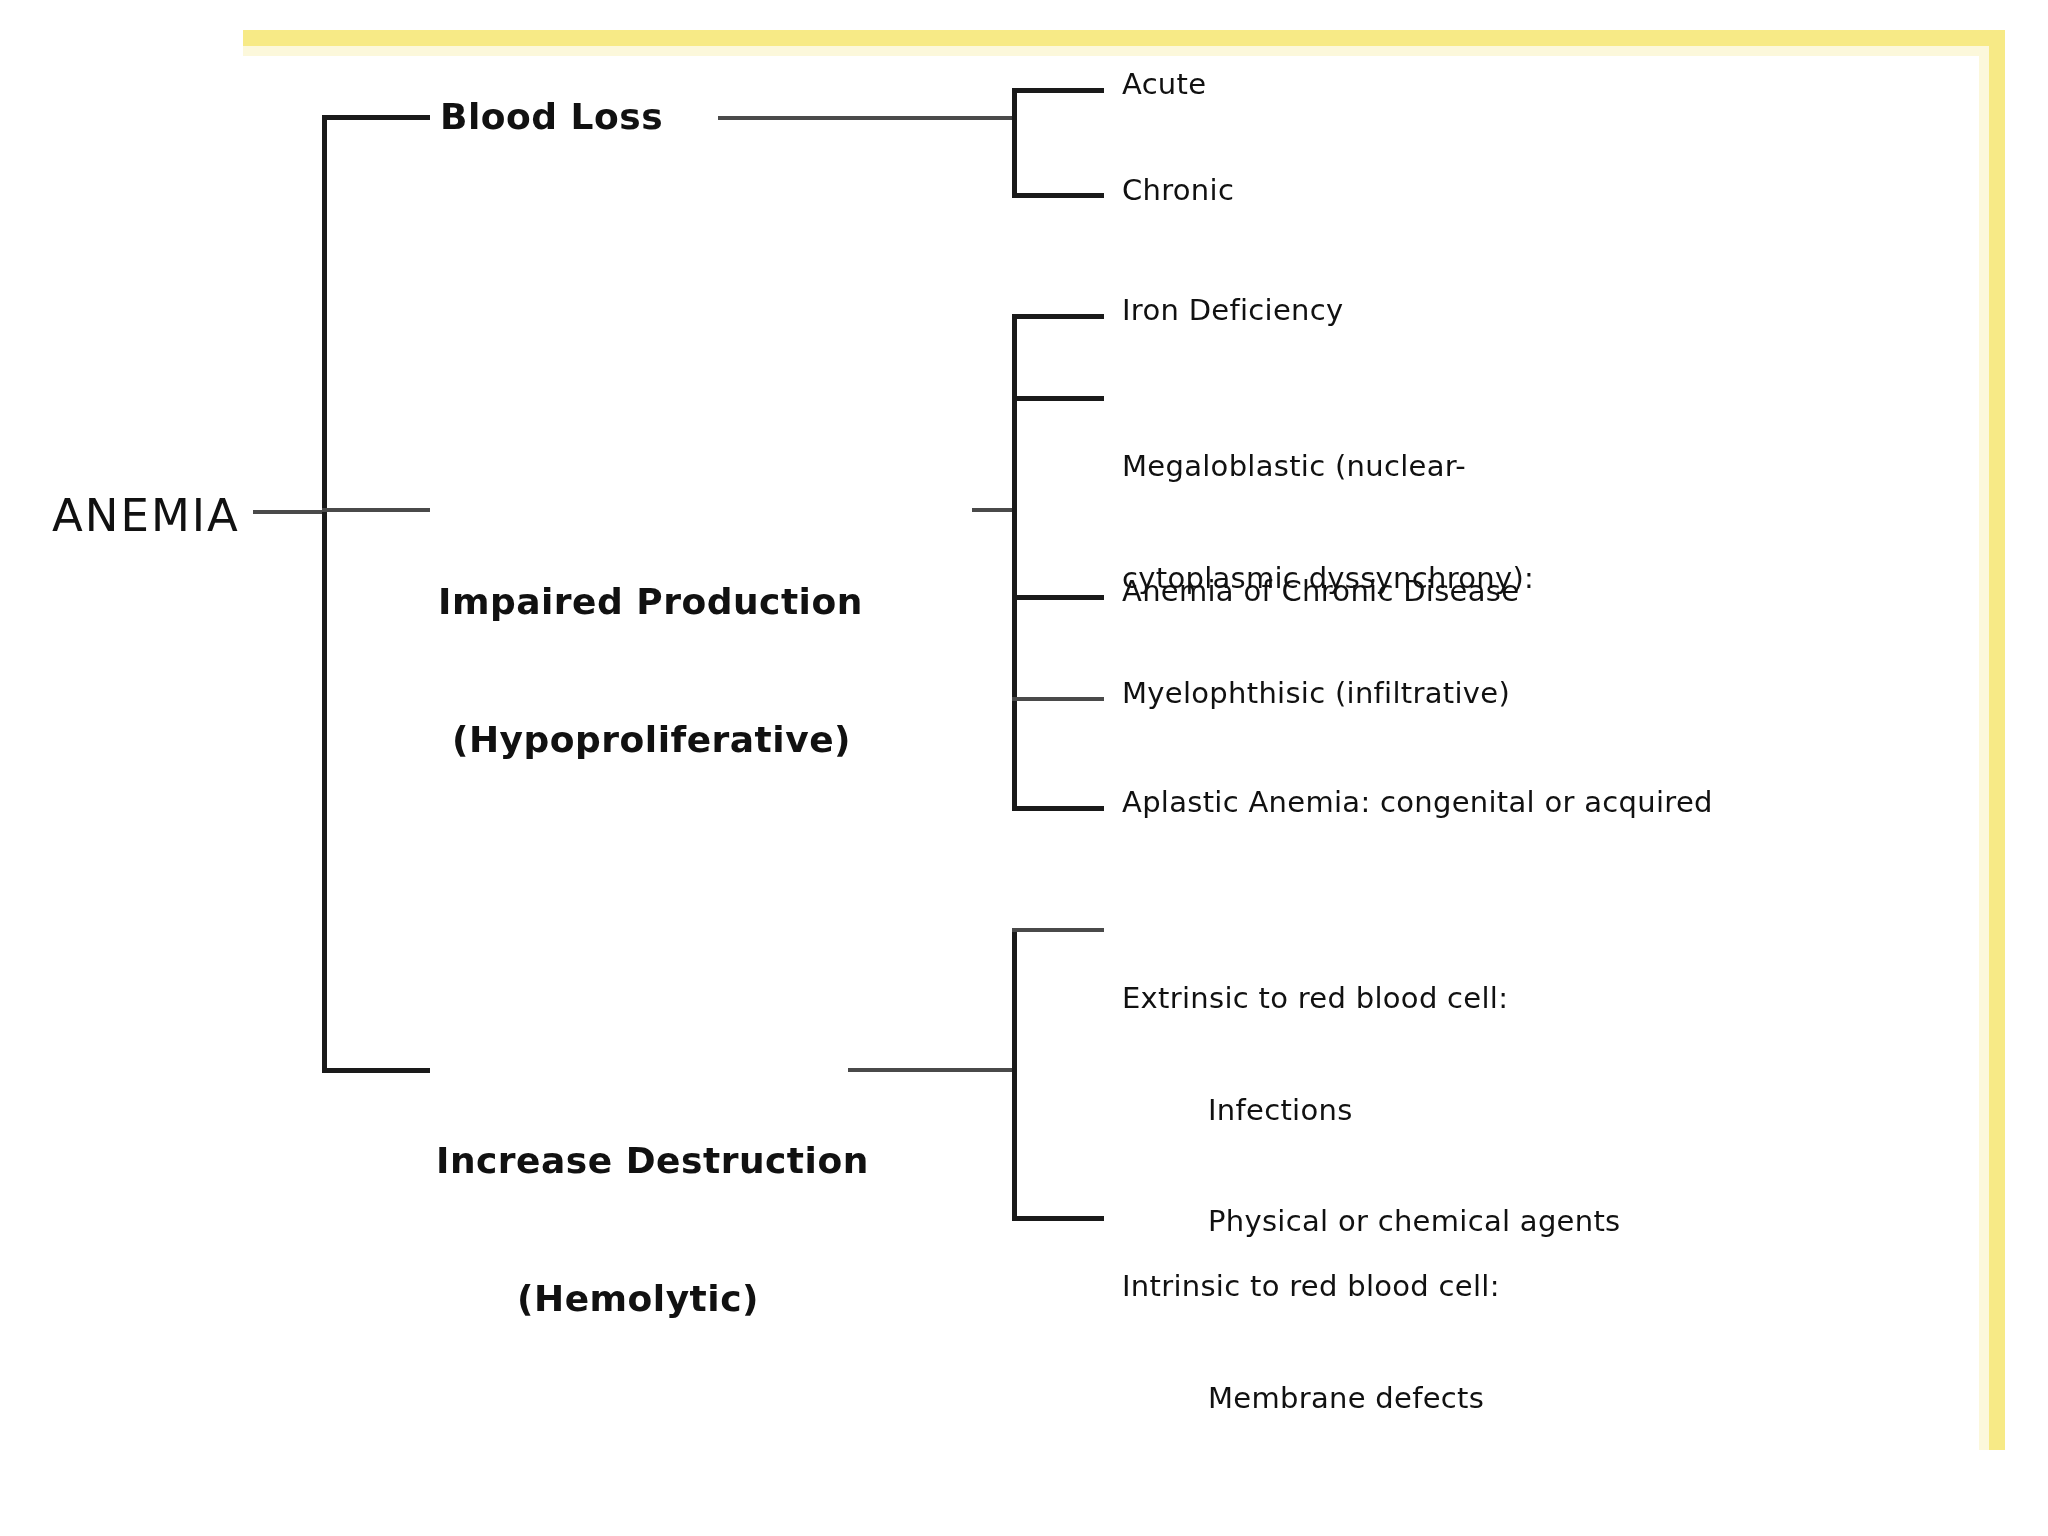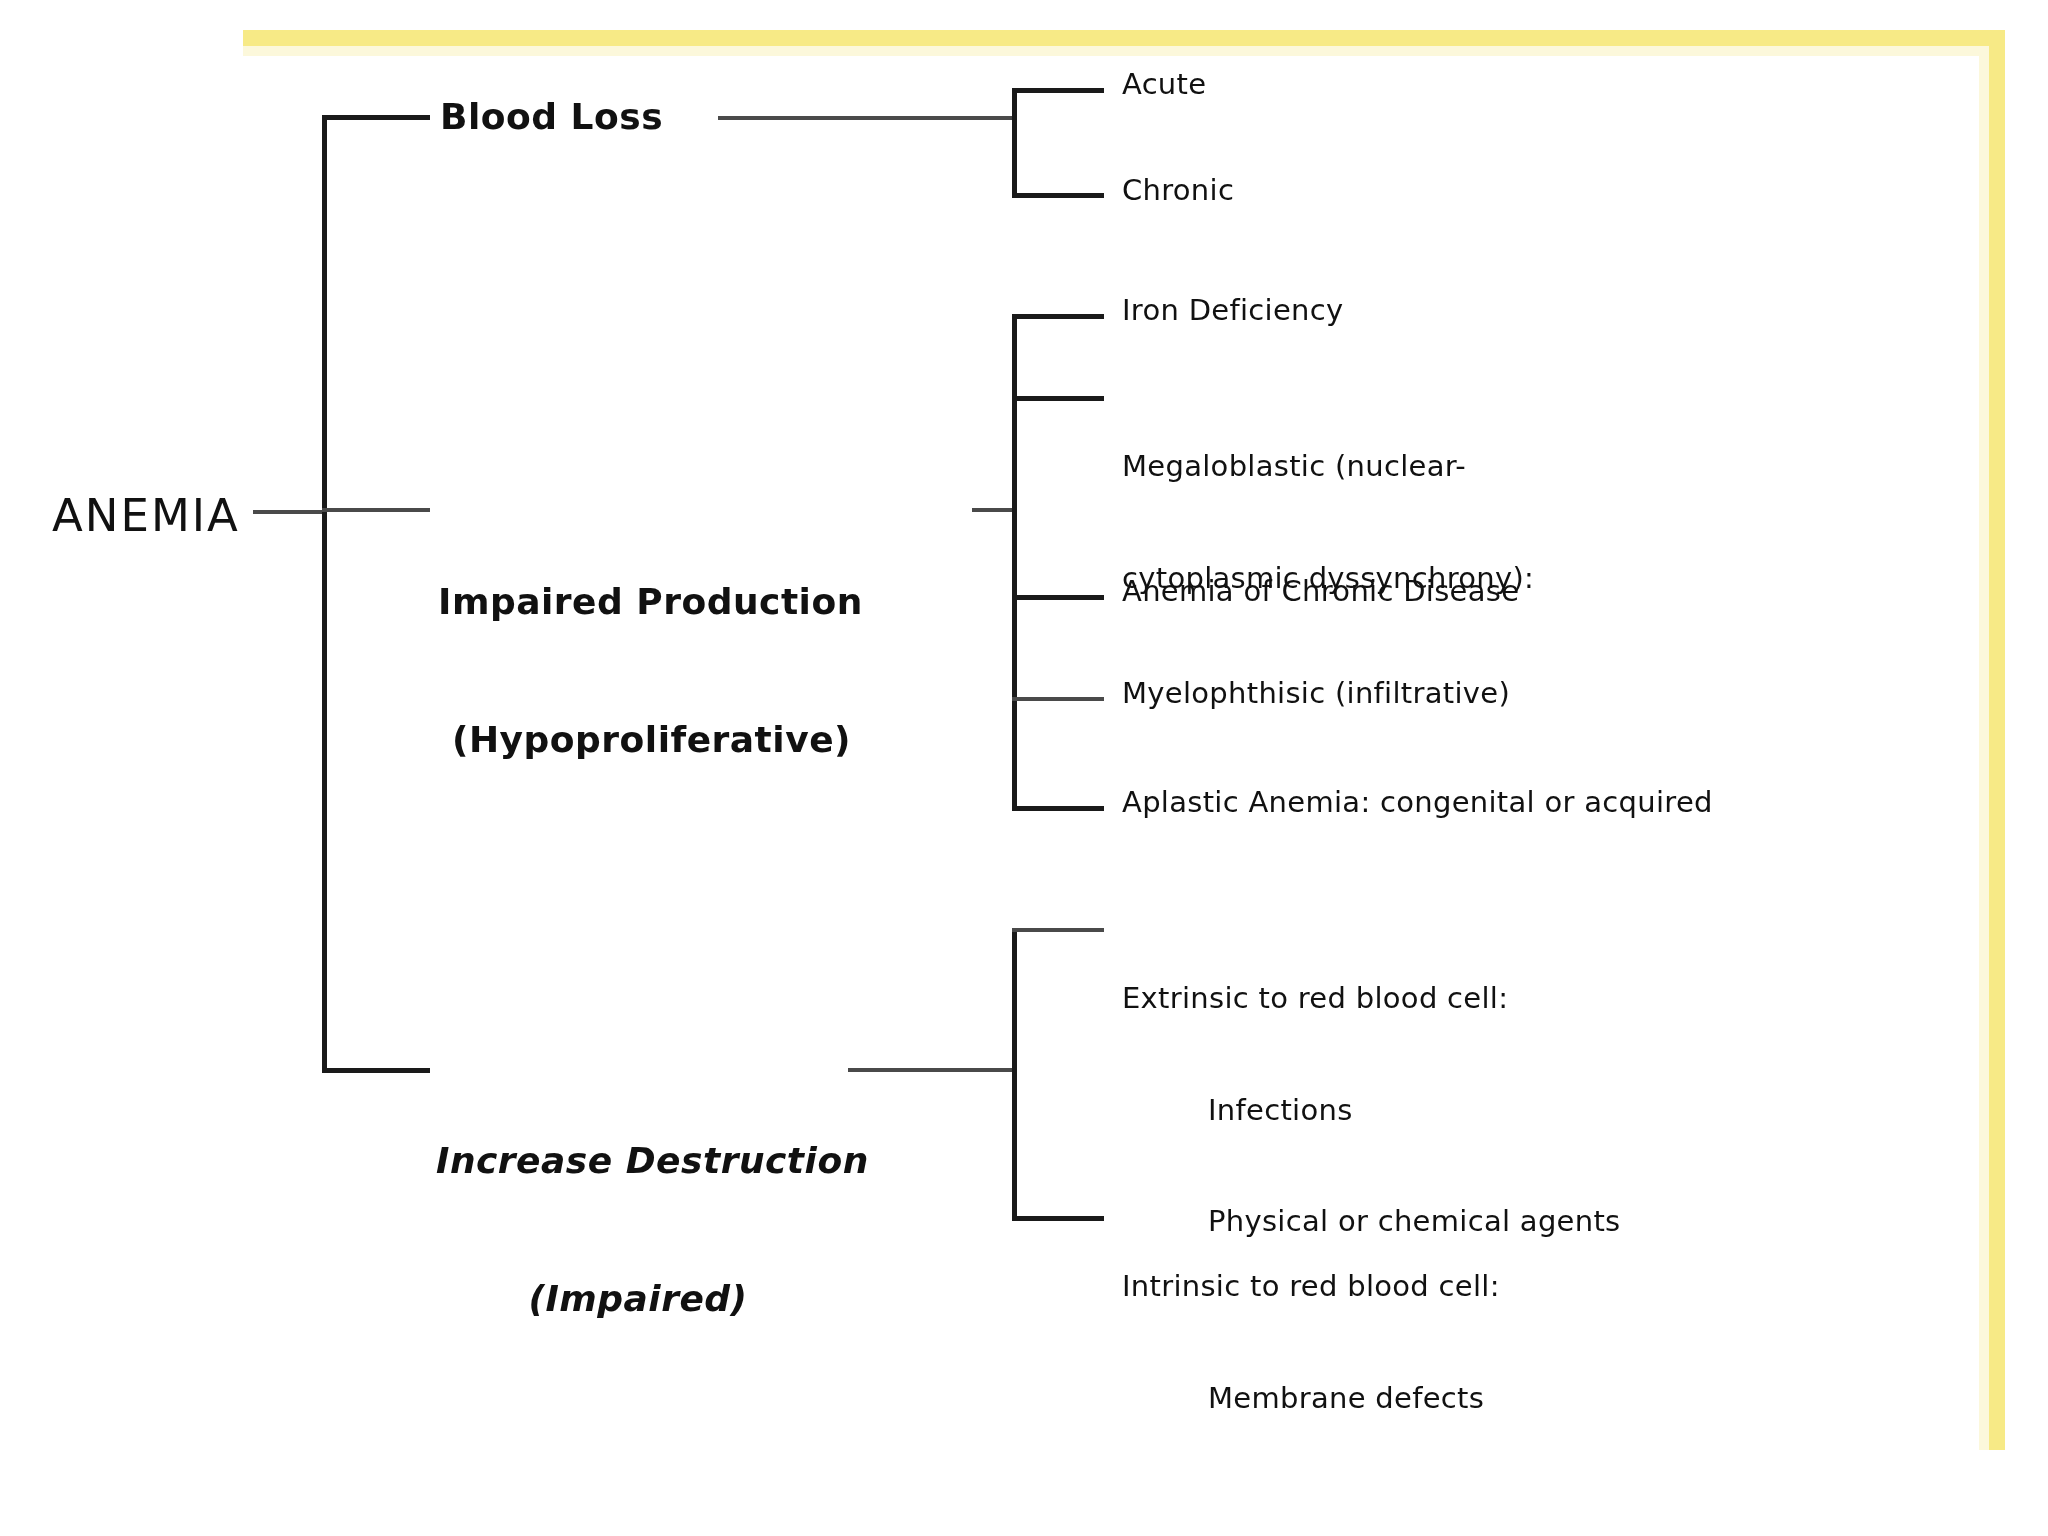--- a/index.html
+++ b/index.html
@@ -125,23 +125,23 @@
   <div class="line-h" style="left:1012px; top:595px; width:92px;"></div>
   <div class="node leaf-label" style="left:1122px; top:573px;">Anemia of Chronic Disease</div>
 
   <div class="line-h line-thin" style="left:1012px; top:697px; width:92px;"></div>
   <div class="node leaf-label" style="left:1122px; top:675px;">Myelophthisic (infiltrative)</div>
 
   <div class="line-h" style="left:1012px; top:806px; width:92px;"></div>
   <div class="node leaf-label" style="left:1122px; top:784px;">Aplastic Anemia: congenital or acquired</div>
 
   <div class="line-h" style="left:322px; top:1068px; width:108px;"></div>
-  <div class="node cat-label center" style="left:436px; top:1046px; width:404px;font-style:italic;">
+  <div class="node cat-label center" style="left:436px; top:1046px; width:404px;">
     <div style="text-align:left;">Increase Destruction</div>
-    <div>(Impaired)</div>
+    <div>(Hemolytic)</div>
   </div>
   <div class="line-h line-thin" style="left:848px; top:1068px; width:168px;"></div>
 
   <div class="line-v" style="left:1012px; top:928px; height:293px;"></div>
 
   <div class="line-h line-thin" style="left:1012px; top:928px; width:92px;"></div>
   <div class="node leaf-label" style="left:1122px; top:906px;">
     <div>Extrinsic to red blood cell:</div>
     <div class="indent2">Infections</div>
     <div class="indent2">Physical or chemical agents</div>

